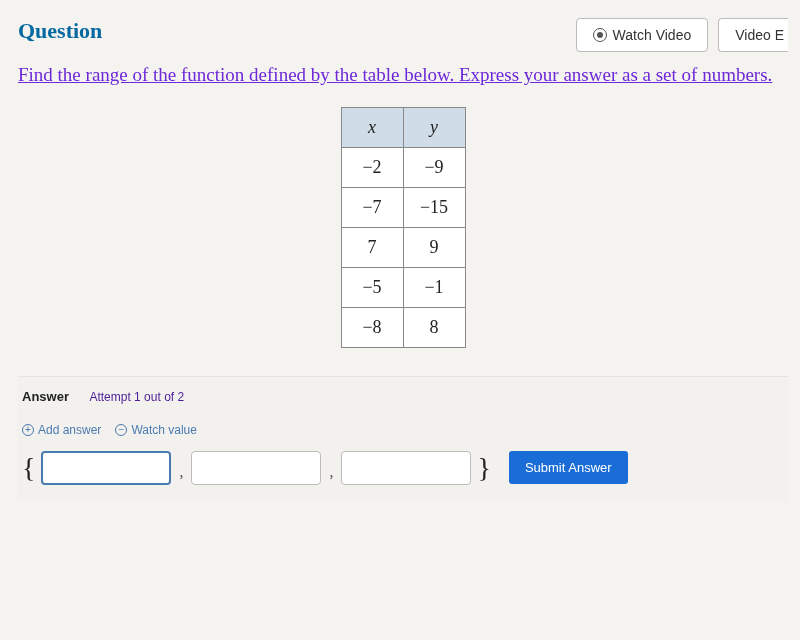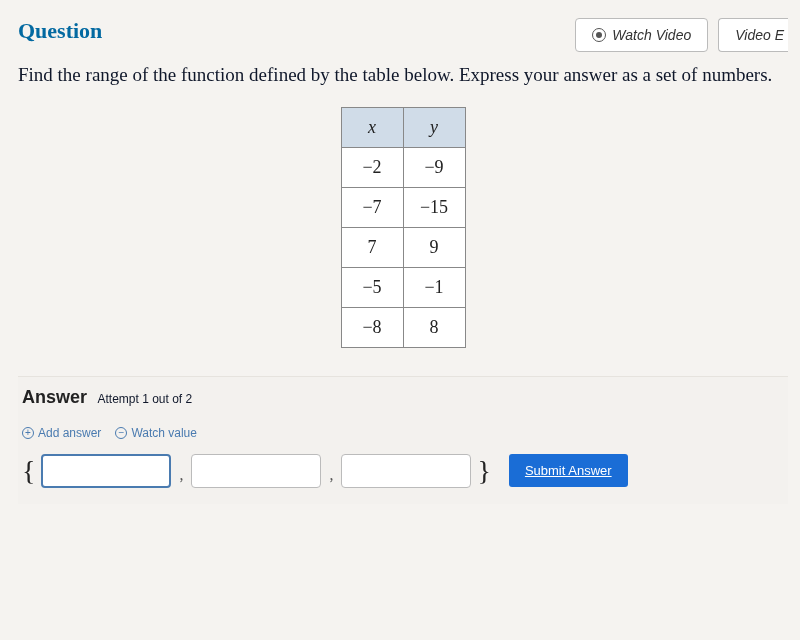--- a/index.html
+++ b/index.html
@@ -34,32 +34,32 @@
     background: #fff;
     border: 1px solid #bbb;
     border-radius: 4px;
     padding: 8px 16px;
     font-size: 14px;
     color: #333;
     display: flex;
     align-items: center;
     gap: 6px;
     cursor: pointer;
-    font-style: italic;
   }
   .btn-outline.clipped {
     padding-right: 4px;
     border-right: none;
     border-radius: 4px 0 0 4px;
   }
   .prompt {
     font-size: 19px;
-    color: #0f172a;
+    color: #6d28d9;
     margin: 6px 0 18px 0;
     line-height: 1.4;
+    text-decoration: underline;
   }
   .table-wrap {
     display: flex;
     justify-content: center;
     margin-bottom: 28px;
   }
   table.func {
     border-collapse: collapse;
     font-family: 'Times New Roman', serif;
     font-size: 18px;
@@ -83,27 +83,27 @@
     background: #f3f1ee;
     padding: 10px 4px 16px 4px;
     border-top: 1px solid #e6e3de;
   }
   .answer-header {
     font-family: Arial, sans-serif;
     margin-bottom: 18px;
   }
   .answer-label {
     font-weight: bold;
-    font-size: 18px;
+    font-size: 13px;
     color: #222;
   }
   .attempt {
     font-size: 12px;
-    color: #0f172a;
-    margin-left: 6px;
+    color: #4c1d95;
+    margin-left: 16px;
   }
   .value-controls {
     font-family: Arial, sans-serif;
     display: flex;
     gap: 14px;
     font-size: 12px;
     color: #4a7bb0;
     margin-bottom: 14px;
   }
   .value-controls .ctrl {
@@ -172,21 +172,20 @@
   .submit-btn {
     font-family: Arial, sans-serif;
     background: #1a6dd6;
     color: #fff;
     border: none;
     border-radius: 3px;
     padding: 9px 16px;
     font-size: 13px;
     margin-left: 12px;
     cursor: pointer;
-    text-decoration: underline;
   }
 </style>
 </head>
 <body>
 
 <div class="page">
 
   <div class="header-row">
     <div class="question-label">Question</div>
     <div class="header-buttons">

